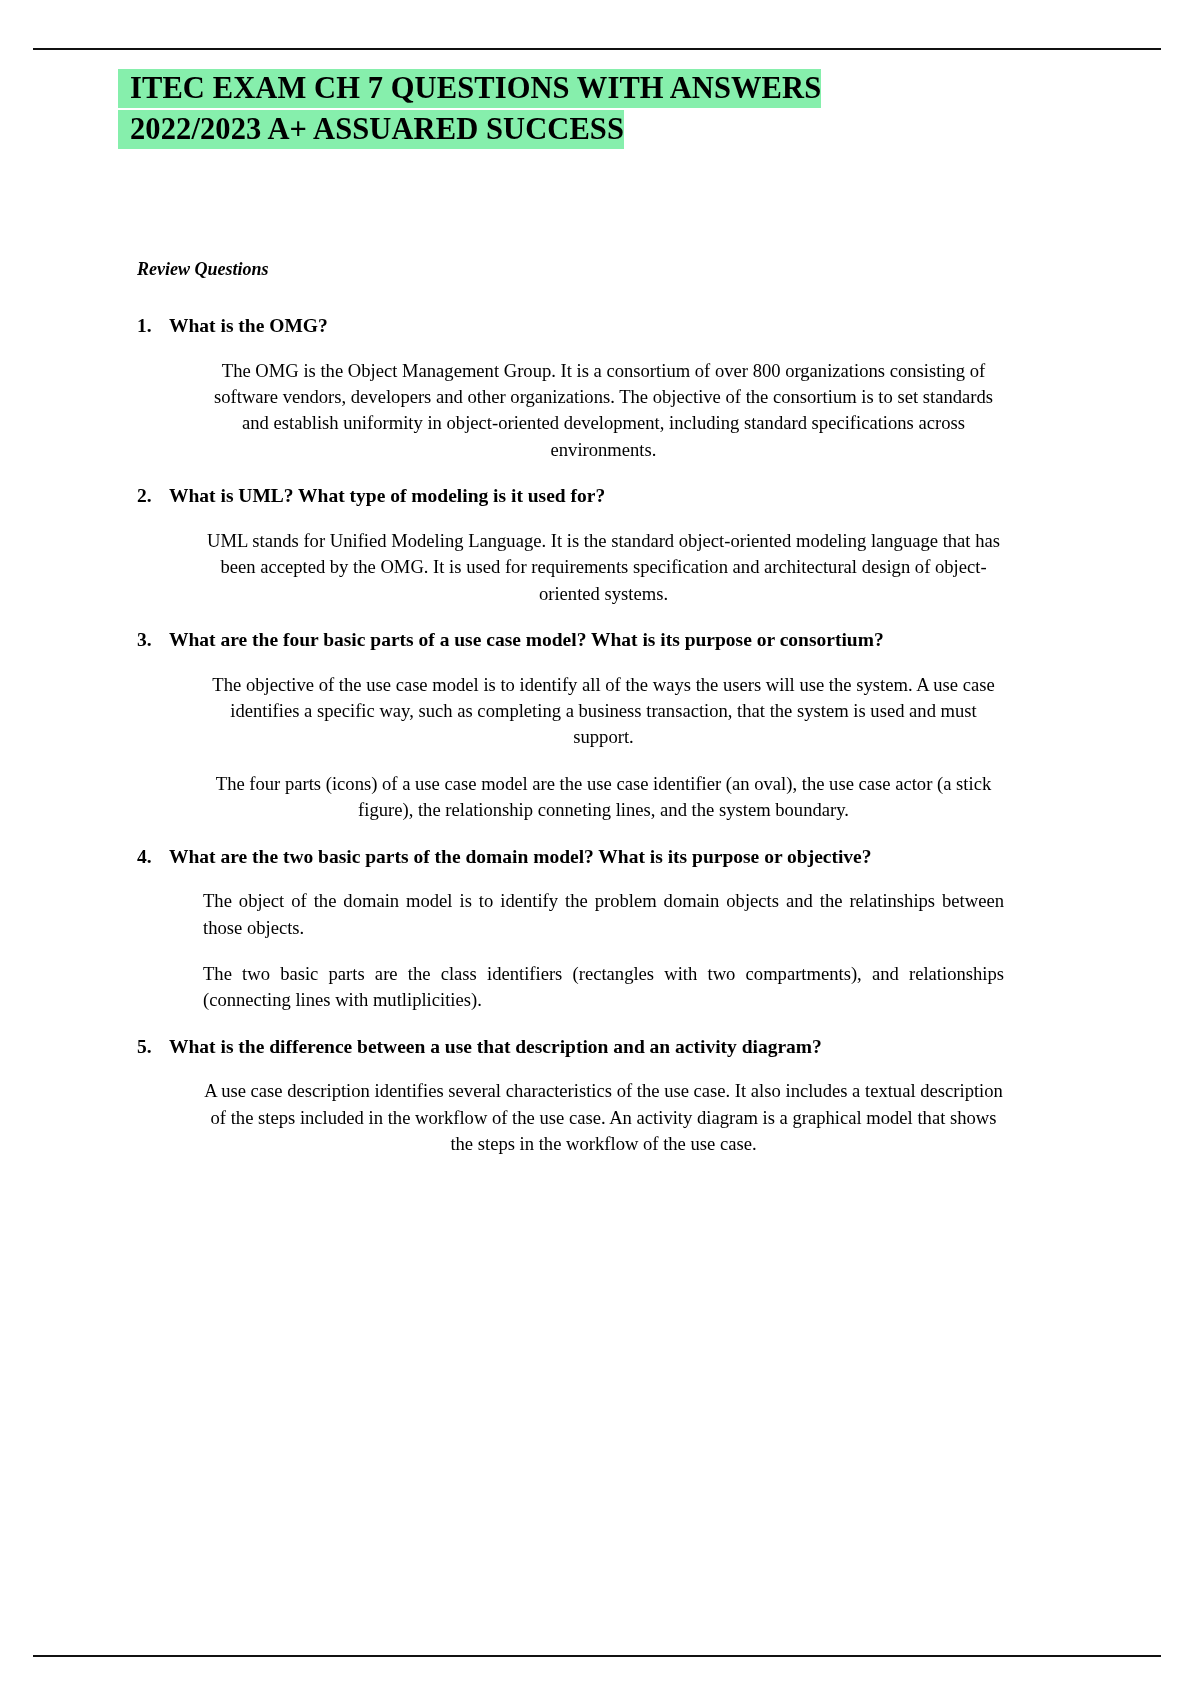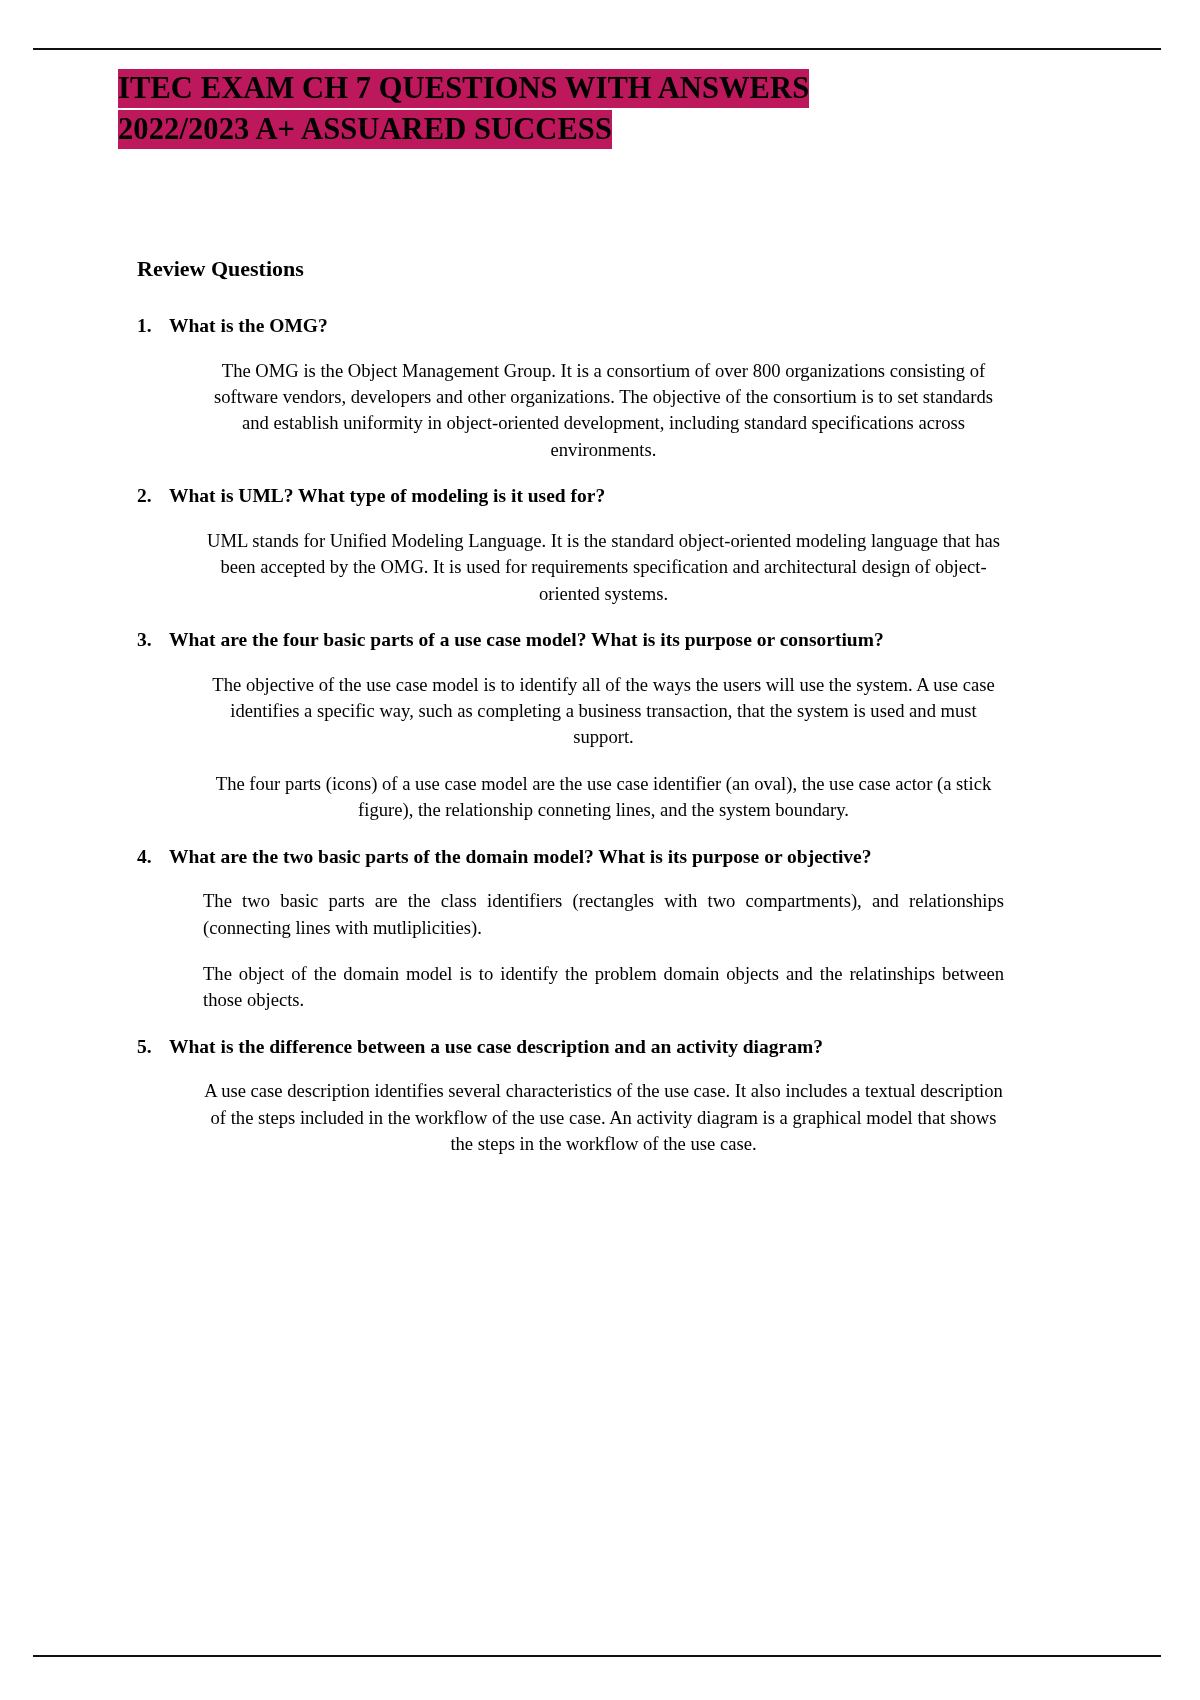--- a/index.html
+++ b/index.html
@@ -34,43 +34,44 @@
   .rule-bottom { top: 1655px; }
 
   .title-block {
     position: absolute;
     left: 118px;
     top: 68px;
     width: 870px;
   }
   .title-line {
     display: inline;
-    background: #be185d;
+    background: #86efac;
     color: #000000;
     font-weight: bold;
     font-size: 30.5px;
     line-height: 41px;
     letter-spacing: 0.1px;
     box-decoration-break: clone;
     -webkit-box-decoration-break: clone;
-    padding: 2px 0 3px 0;
+    padding: 2px 0 3px 12px;
   }
 
   .content {
     position: absolute;
     left: 0;
     top: 255px;
     width: 1200px;
   }
   .section-heading {
     margin-left: 137px;
-    font-size: 22px;
+    font-size: 18px;
     font-weight: bold;
     line-height: 28px;
     margin-bottom: 30px;
+    font-style: italic;
   }
   .qa-list {
     list-style: none;
     margin: 0;
     padding: 0;
   }
   .qa-item {
     position: relative;
     margin-bottom: 2px;
   }
@@ -143,27 +144,27 @@
             <div class="q-text">What are the four basic parts of a use case model? What is its purpose or consortium?</div>
           </div>
           <p class="answer">The objective of the use case model is to identify all of the ways the users will use the system. A use case identifies a specific way, such as completing a business transaction, that the system is used and must support.</p>
           <p class="answer">The four parts (icons) of a use case model are the use case identifier (an oval), the use case actor (a stick figure), the relationship conneting lines, and the system boundary.</p>
         </li>
         <li class="qa-item">
           <div class="q-row">
             <div class="q-num">4.</div>
             <div class="q-text">What are the two basic parts of the domain model?  What is its purpose or objective?</div>
           </div>
+          <p class="answer justify">The object of the domain model is to identify the problem domain objects and the relatinships between those objects.</p>
           <p class="answer justify">The two basic parts are the class identifiers (rectangles with two compartments), and relationships (connecting lines with mutliplicities).</p>
-          <p class="answer justify">The object of the domain model is to identify the problem domain objects and the relatinships between those objects.</p>
         </li>
         <li class="qa-item">
           <div class="q-row">
             <div class="q-num">5.</div>
-            <div class="q-text">What is the difference between a use case description and an activity diagram?</div>
+            <div class="q-text">What is the difference between a use that description and an activity diagram?</div>
           </div>
           <p class="answer">A use case description identifies several characteristics of the use case. It also includes a textual description of the steps included in the workflow of the use case. An activity diagram is a graphical model that shows the steps in the workflow of the use case.</p>
         </li>
       </ol>
   </div>
 
   <div class="rule rule-bottom"></div>
 
 </div>
 

